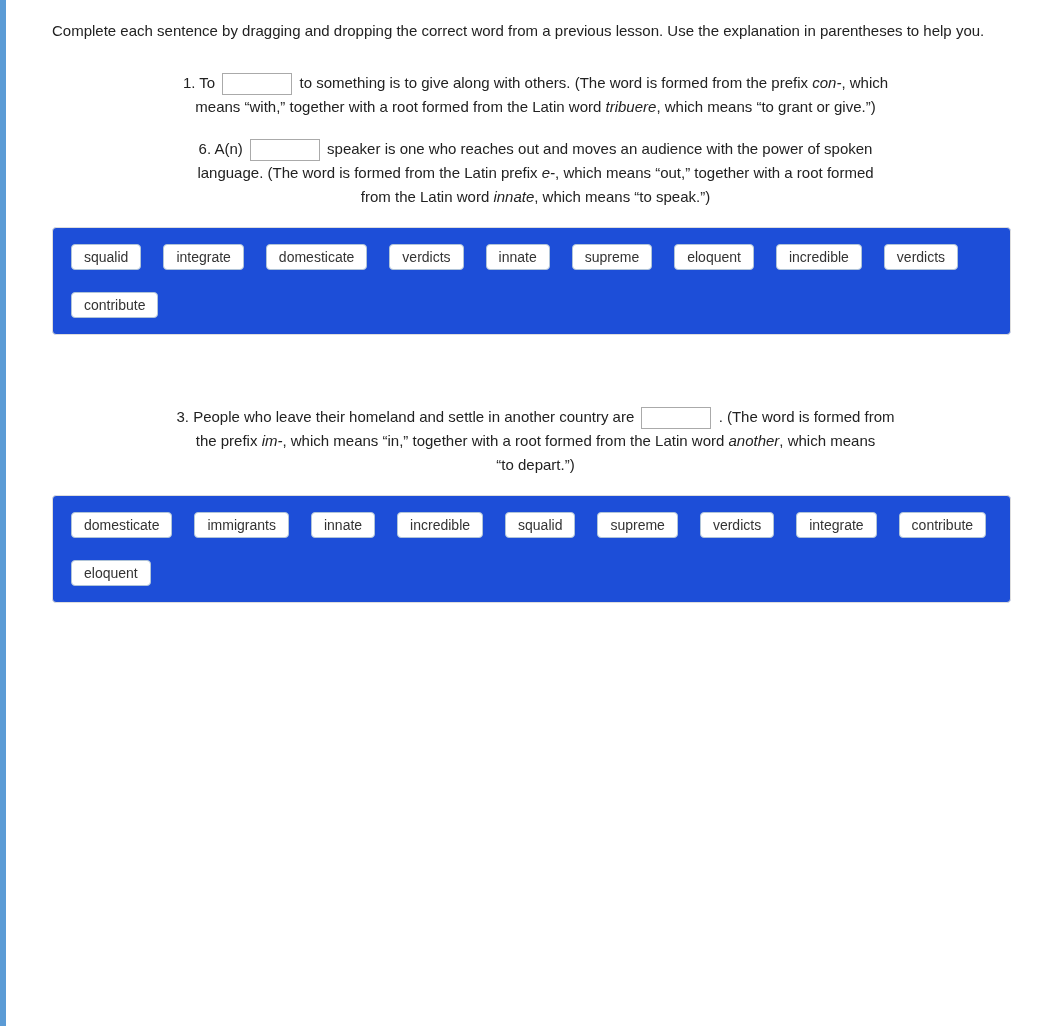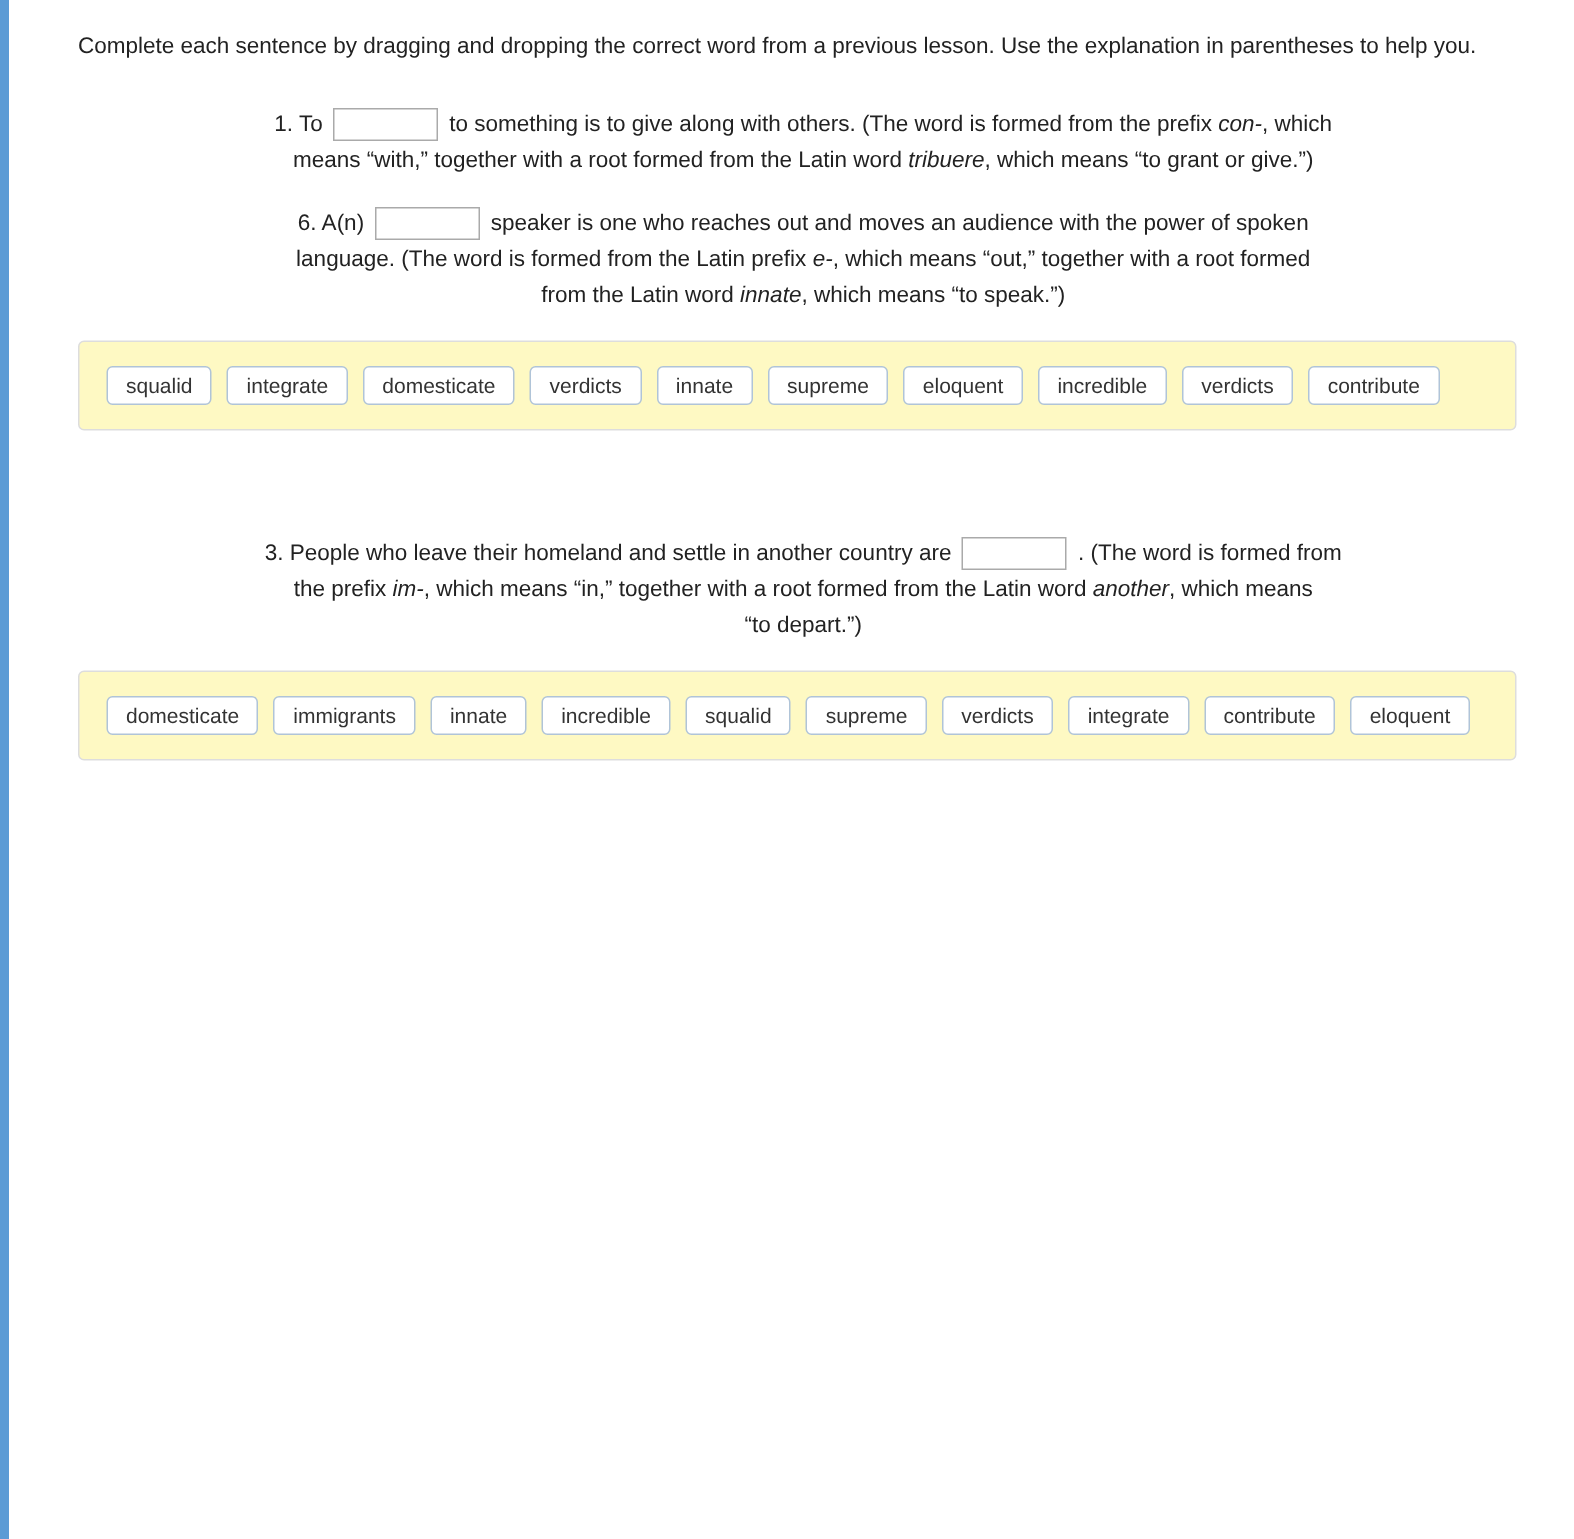--- a/index.html
+++ b/index.html
@@ -56,28 +56,28 @@
       display: inline-block;
       width: 70px;
       height: 22px;
       border: 1px solid #aaa;
       background: #fff;
       vertical-align: middle;
       margin: 0 3px;
     }
 
     .word-bank {
-      background: #fef9c3;
+      background: #1d4ed8;
       border: 1px solid #ddd;
       border-radius: 4px;
       padding: 16px 18px;
       margin: 18px 8px 10px 8px;
       display: flex;
       flex-wrap: wrap;
-      gap: 10px;
+      gap: 22px;
     }
 
     .word-chip {
       background: #fff;
       border: 1px solid #b0c4d8;
       border-radius: 4px;
       padding: 4px 12px;
       font-size: 14px;
       color: #333;
       cursor: grab;

